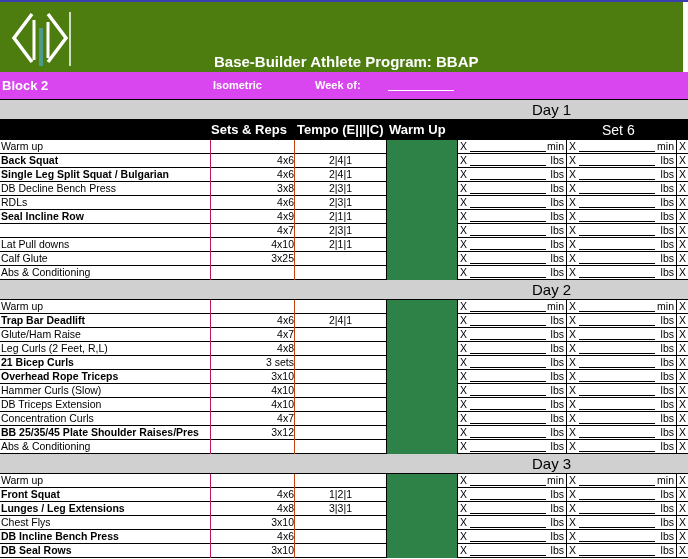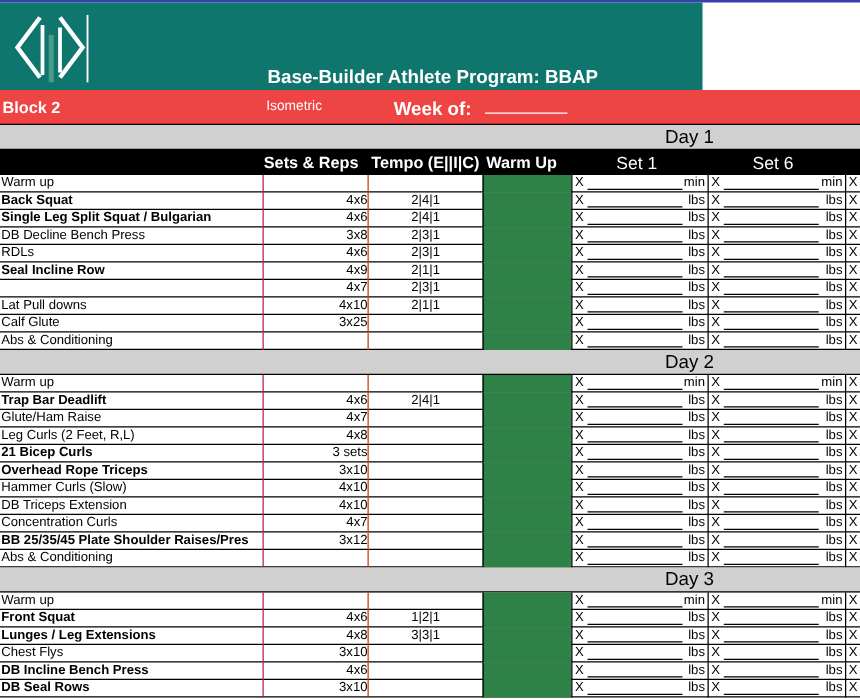--- a/index.html
+++ b/index.html
@@ -1,24 +1,24 @@
 <!DOCTYPE html>
 <html><head>
 <meta charset="utf-8">
 <style>
   * { box-sizing: border-box; margin: 0; padding: 0; }
   body { width: 688px; height: 559px; overflow: hidden; background: #fff; font-family: "Liberation Sans", sans-serif; position: relative; }
   .topline { position: absolute; left: 0; top: 0; width: 688px; height: 2px; background: #3a3fb0; }
-  .header { position: absolute; left: 0; top: 2px; width: 562px; height: 70px; background: #0f766e; }
+  .header { position: absolute; left: 0; top: 2px; width: 683px; height: 70px; background: #4d7c0f; }
   .logo { position: absolute; left: 8px; top: 6px; width: 64px; height: 58px; }
   .title { position: absolute; left: 214px; top: 51px; font-size: 15px; font-weight: bold; color: #fff; white-space: nowrap; }
-  .blockbar { position: absolute; left: 0; top: 72px; width: 688px; height: 28px; background: #ef4444; border-bottom: 1px solid #000; }
+  .blockbar { position: absolute; left: 0; top: 72px; width: 688px; height: 28px; background: #d946ef; border-bottom: 1px solid #000; }
   .blockbar .block { position: absolute; left: 2px; top: 6px; font-size: 13px; font-weight: bold; color: #fff; }
-  .blockbar .iso { position: absolute; left: 213px; top: 7px; font-size: 11px; font-weight: normal; color: #fff; }
-  .blockbar .week { position: absolute; left: 315px; top: 7px; font-size: 15px; font-weight: bold; color: #fff; }
+  .blockbar .iso { position: absolute; left: 213px; top: 7px; font-size: 11px; font-weight: bold; color: #fff; }
+  .blockbar .week { position: absolute; left: 315px; top: 7px; font-size: 11px; font-weight: bold; color: #fff; }
   .blockbar .weekline { position: absolute; left: 388px; top: 18px; width: 66px; height: 1px; background: #fff; }
   .dayrow { position: absolute; left: 0; width: 688px; height: 20px; background: #d0d0d0; border-bottom: 1px solid #000; }
   .dayrow span { position: absolute; left: 532px; top: 1px; font-size: 15px; color: #000; }
   .colhead { position: absolute; left: 0; top: 120px; width: 688px; height: 20px; background: #000; color: #fff; }
   .colhead span { position: absolute; top: 2px; font-size: 13px; white-space: nowrap; }
   .colhead .b { font-weight: bold; }
   .rows { position: absolute; left: 0; width: 688px; }
   .row { position: relative; height: 14px; border-bottom: 1px solid #000; font-size: 10.5px; color: #000; }
   .cell { position: absolute; top: 0; height: 14px; line-height: 13px; white-space: nowrap; overflow: hidden; }
   .c-name { left: 1px; width: 209px; }
@@ -60,21 +60,21 @@
 </div>
 
 <div class="dayrow" style="top:100px;">
   <span>Day 1</span>
 </div>
 
 <div class="colhead">
   <span class="b" style="left:211px;">Sets &amp; Reps</span>
   <span class="b" style="left:297px;">Tempo (E||I|C)</span>
   <span class="b" style="left:389px;">Warm Up</span>
-  <span style="left:493px;font-size:14px;">Set 1</span>
+  <span style="left:493px;font-size:14px;margin-top:24px;">Set 1</span>
   <span style="left:602px;font-size:14px;">Set 6</span>
 </div>
 
 <div class="rows" id="day1-rows" style="top:140px;">
     <div class="row">
       <div class="cell c-name">Warm up</div>
       <div class="cell c-sets"></div>
       <div class="cell c-tempo"></div>
       <div class="cell c-warm"></div>
       <div class="cell c-set c-set1">

